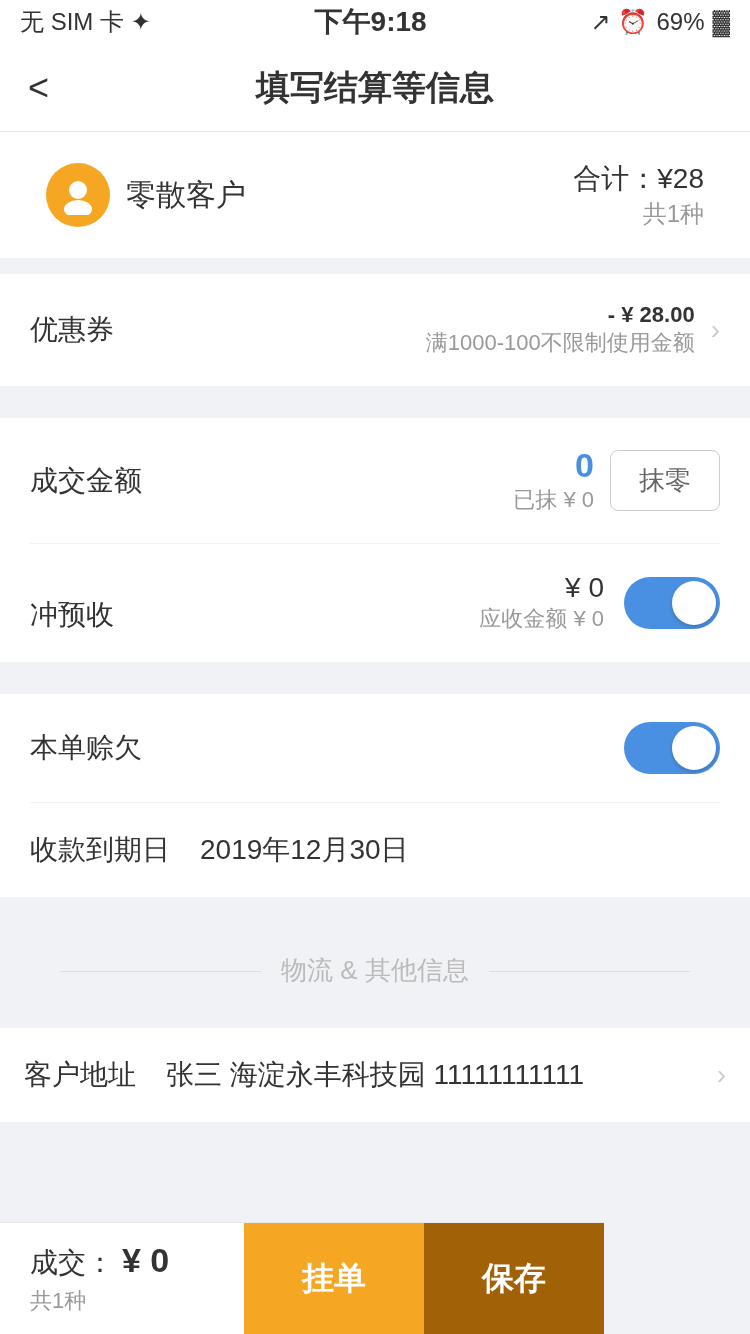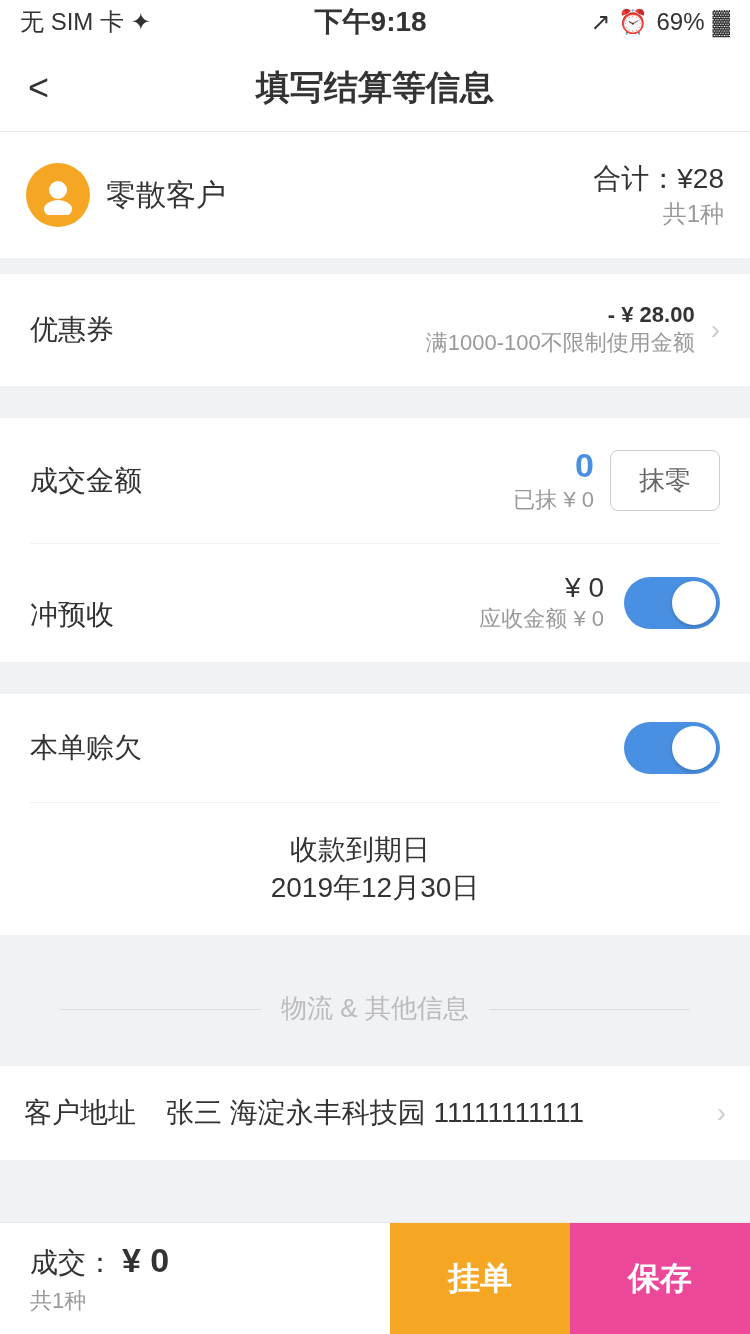--- a/index.html
+++ b/index.html
@@ -63,21 +63,21 @@
     .card {
       background: #fff;
       margin-bottom: 16px;
     }
 
     
     .customer-row {
       display: flex;
       align-items: center;
       justify-content: space-between;
-      padding: 28px 26px;
+      padding: 28px 46px;
       background: #fff;
     }
     .customer-left {
       display: flex;
       align-items: center;
       gap: 16px;
     }
     .customer-avatar {
       width: 64px;
       height: 64px;
@@ -242,38 +242,37 @@
       color: #333;
       flex: 1;
     }
 
     
     .due-date-row {
       display: flex;
       align-items: center;
       padding: 28px 30px;
       background: #fff;
-      flex-direction: column;
     }
     .due-date-label {
       font-size: 28px;
       color: #333;
       margin-right: 30px;
     }
     .due-date-value {
       font-size: 28px;
       color: #333;
     }
 
     
     .bottom-bar {
       position: fixed;
       bottom: 0;
       left: 0;
-      width: 750px;
+      width: 604px;
       height: 112px;
       background: #fff;
       display: flex;
       align-items: center;
       border-top: 1px solid #e8e8e8;
     }
     .bottom-summary {
       flex: 1;
       padding: 0 30px;
     }
@@ -305,21 +304,21 @@
       justify-content: center;
       font-size: 32px;
       font-weight: 600;
       color: #fff;
       cursor: pointer;
     }
     .btn-pending {
       background: #f5a623;
     }
     .btn-save {
-      background: #ec4899;
+      background: #a16207;
     }
 
     
     .preorder-row {
       display: flex;
       align-items: flex-end;
       justify-content: space-between;
       padding: 28px 30px;
       background: #fff;
     }

